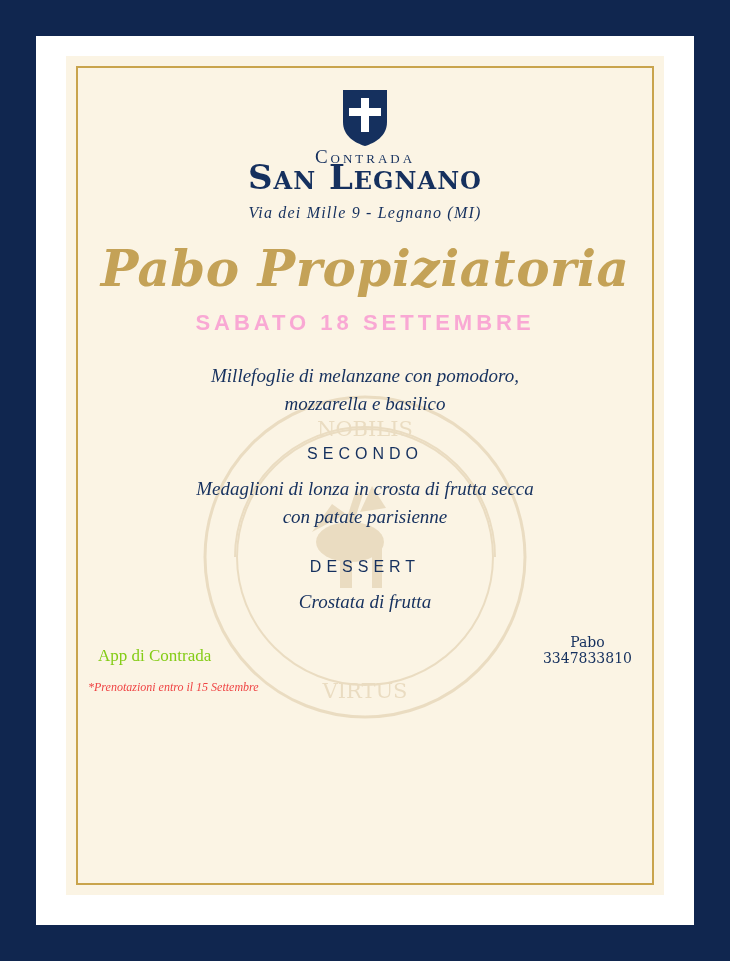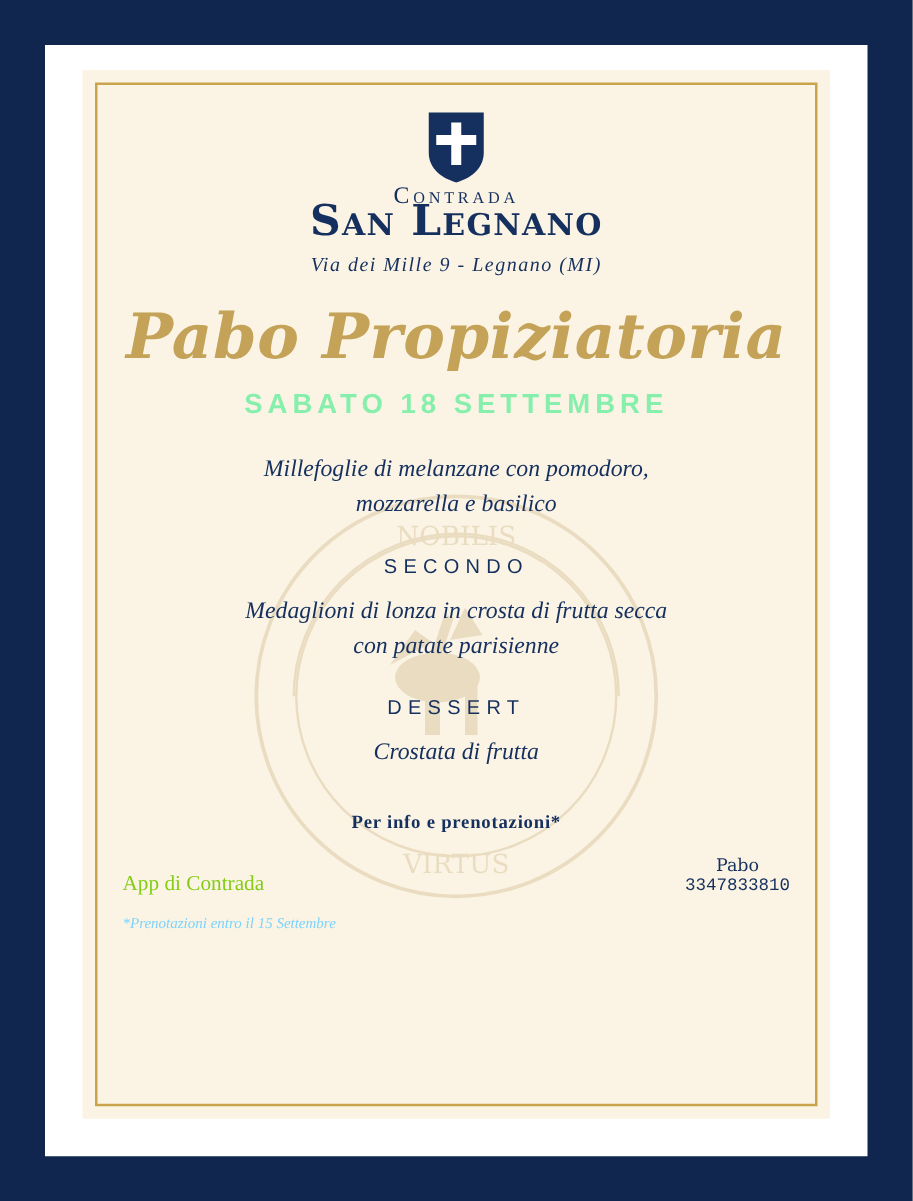--- a/index.html
+++ b/index.html
@@ -123,21 +123,21 @@
     letter-spacing: 0.5px;
     margin-top: 22px;
     line-height: 1;
   }
 
   .event-date {
     font-family: "Liberation Sans", sans-serif;
     font-size: 22px;
     font-weight: bold;
     letter-spacing: 4px;
-    color: #86efac;
+    color: #f9a8d4;
     margin-top: 16px;
   }
 
   .course {
     margin-top: 26px;
   }
   .course-label {
     font-family: "Liberation Sans", sans-serif;
     font-size: 16px;
     letter-spacing: 5px;
@@ -181,29 +181,29 @@
     color: #15305e;
   }
   .contact-person {
     font-family: "DejaVu Serif", serif;
     font-size: 14px;
     color: #15305e;
     text-align: center;
     line-height: 1.15;
   }
   .contact-person .pname { display:block; }
-  .contact-person .pphone { display:block;font-family:Liberation Mono, monospace; }
+  .contact-person .pphone { display:block; }
 
   .footnote {
     font-family: "Liberation Serif", serif;
     font-style: italic;
     font-size: 12px;
-    color: #7dd3fc;
+    color: #ef4444;
     text-align: left;
-    padding-left: 22px;
+    padding-left: 12px;
     margin-top: 14px;
   }
 </style>
 </head>
 <body>
 
 <div class="poster">
 
   <div class="white-frame"></div>
   <div class="cream-sheet"></div>
@@ -254,21 +254,20 @@
     <div class="course">
       <div class="course-label">SECONDO</div>
       <div class="course-desc">Medaglioni di lonza in crosta di frutta secca<br>con patate parisienne</div>
     </div>
 
     <div class="course">
       <div class="course-label">DESSERT</div>
       <div class="course-desc">Crostata di frutta</div>
     </div>
 
-    <div class="info-line">Per info e prenotazioni*</div>
 
     <div class="contacts">
       <div class="contact-app">App di Contrada</div>
       <div class="contact-person">
         <span class="pname">Pabo</span>
         <span class="pphone">3347833810</span>
       </div>
     </div>
 
     <div class="footnote">*Prenotazioni entro il 15 Settembre</div>

